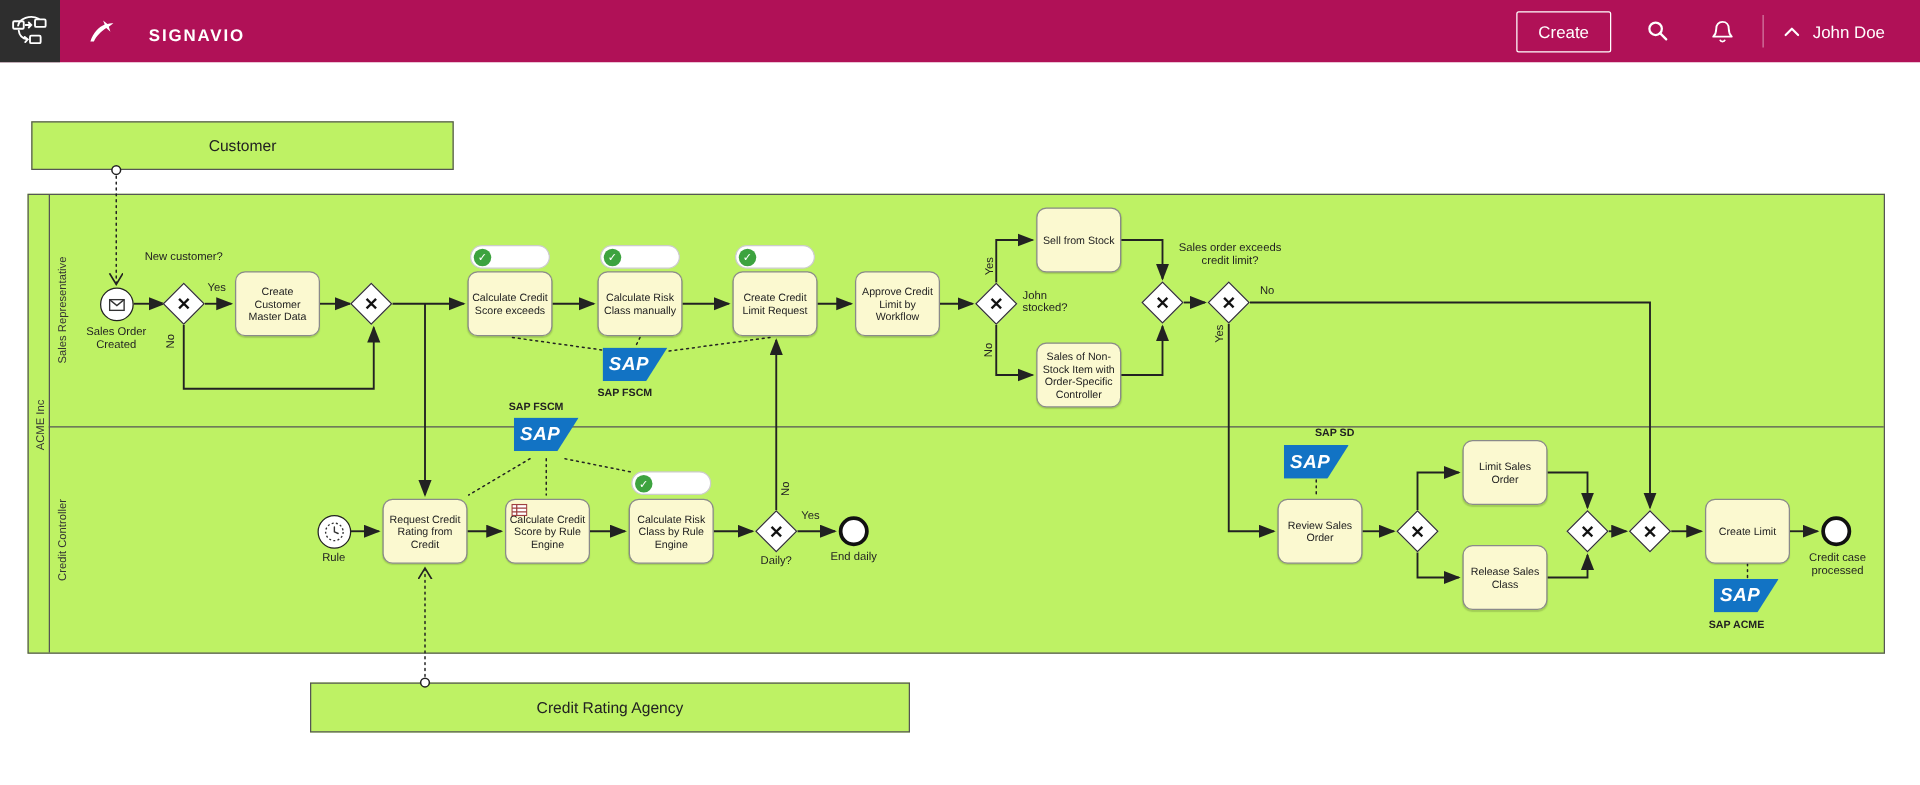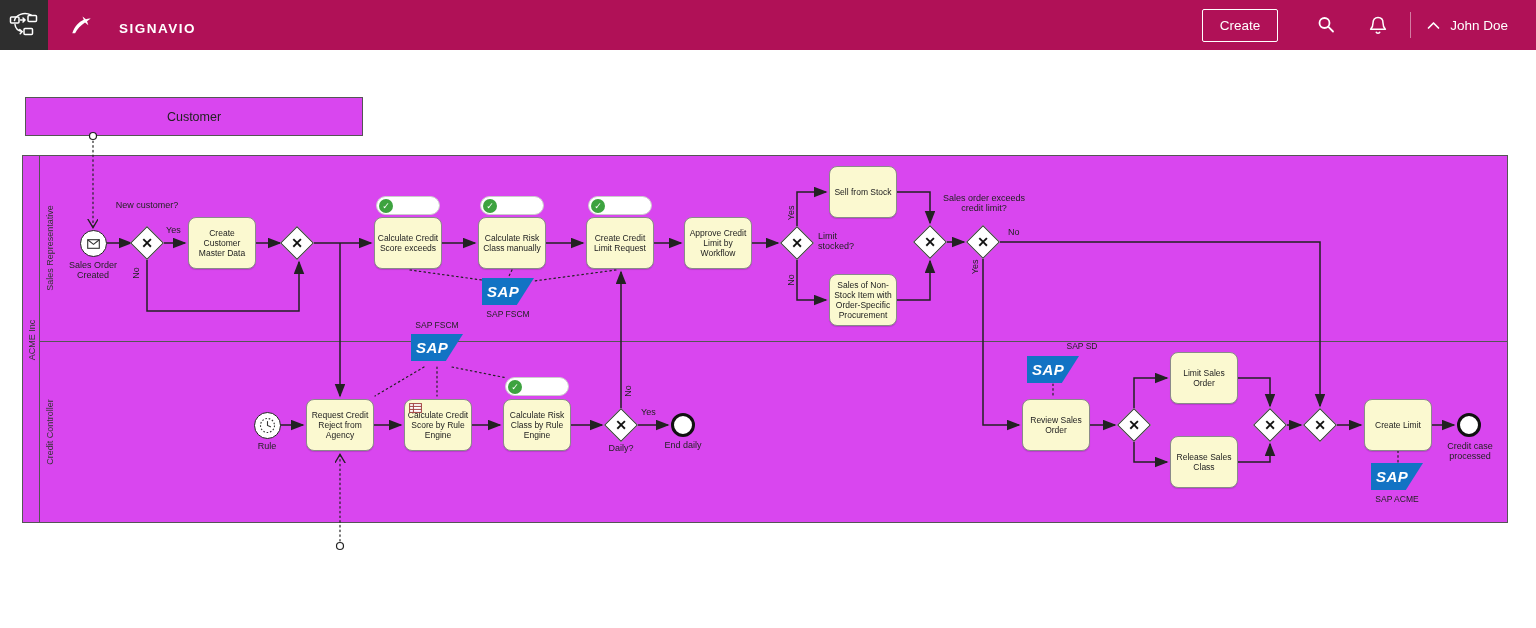--- a/index.html
+++ b/index.html
@@ -7,50 +7,50 @@
     --task-fill:#fbf9d0; --task-border:#8a8a8a; --badge-green:#3da33f; --line:#222;
   }
   *{box-sizing:border-box;margin:0;padding:0}
   body{width:1536px;height:628px;font-family:"Liberation Sans",sans-serif;background:#fff;overflow:hidden}
   
   .header{position:absolute;left:0;top:0;width:1536px;height:50px;background:var(--header-bg);display:flex;align-items:center}
   .tile{width:48px;height:50px;background:var(--tile-bg);display:flex;align-items:center;justify-content:center;flex:0 0 48px}
   .brand{display:flex;align-items:flex-end;margin-left:22px;gap:27px}
   .brand-name{color:#fff;font-size:13.5px;font-weight:700;letter-spacing:1.5px}
   .header-right{margin-left:auto;display:flex;align-items:center;gap:0}
-  .create-btn{color:#fff;border:1.5px solid #fff;border-radius:2px;background:transparent;font-size:13.5px;padding:8px 17px;font-family:inherit;cursor:pointer;margin-right:22px}
+  .create-btn{color:#fff;border:1.5px solid #fff;border-radius:2px;background:transparent;font-size:13.5px;padding:8px 17px;font-family:inherit;cursor:pointer;margin-right:11px}
   .hicon{width:52px;height:50px;display:flex;align-items:center;justify-content:center;cursor:pointer}
   .hdiv{width:1px;height:26px;background:rgba(255,255,255,.45);margin:0 6px}
   .user{display:flex;align-items:center;gap:10px;color:#fff;font-size:13.5px;margin:0 28px 0 10px;cursor:pointer}
   
   .canvas{position:absolute;left:0;top:50px;width:1536px;height:578px;background:#fff}
   svg.wires{position:absolute;left:0;top:0;width:1536px;height:578px}
   .seq{stroke:var(--line);stroke-width:1.5;fill:none}
   .msg{stroke:var(--line);stroke-width:1.2;fill:none;stroke-dasharray:1.5 3.2;stroke-linecap:round}
   .assoc{stroke:var(--line);stroke-width:1.2;fill:none;stroke-dasharray:1.5 3.2;stroke-linecap:round}
   
-  .pool{position:absolute;border:1.5px solid #555;background:#d946ef}
+  .pool{position:absolute;border:1.5px solid #555;background:#bef264}
   .pool-label{display:flex;align-items:center;justify-content:center;height:100%;font-size:12.5px;color:#222}
   .vline{position:absolute;top:0;bottom:0;border-right:1px solid #555}
   .hline{position:absolute;border-top:1px solid #555}
   .rot{position:absolute;white-space:nowrap;font-size:9px;color:#333;transform:translate(-50%,-50%) rotate(-90deg)}
   
   .task{position:absolute;width:68px;height:52px;background:var(--task-fill);border:1.5px solid var(--task-border);border-radius:8px;display:flex;align-items:center;justify-content:center;text-align:center;font-size:8.5px;line-height:1.18;color:#222;padding:2px;box-shadow:0 1px 1px rgba(0,0,0,.15)}
   .badge{position:absolute;width:64px;height:19px;background:#fff;border:1.5px solid #ccc;border-radius:10px;display:flex;align-items:center;padding-left:2px}
   .badge-dot{width:14px;height:14px;border-radius:50%;background:var(--badge-green);color:#fff;font-size:9px;display:flex;align-items:center;justify-content:center}
   .gw{position:absolute;width:24px;height:24px;background:#fff;border:1.8px solid #333;transform:rotate(45deg)}
   .gw-x{position:absolute;width:100%;height:100%;display:flex;align-items:center;justify-content:center;transform:rotate(-45deg);font-size:14px;font-weight:700;color:#111;line-height:1}
   .evt{position:absolute;border-radius:50%;background:#fff;display:flex;align-items:center;justify-content:center}
   .evt.start{width:27px;height:27px;border:1.7px solid #222}
   .evt.end{width:24px;height:24px;border:3.2px solid #111}
   .nlabel{position:absolute;font-size:9px;color:#222;text-align:center;line-height:1.15}
   .elabel{position:absolute;font-size:9px;color:#222;line-height:1.1}
   .elabel.c{text-align:center}
   .sap-logo{position:absolute;width:52px;height:27px;background:var(--sap-blue);clip-path:polygon(0 0,100% 0,67% 100%,0 100%);color:#fff;font-weight:700;font-style:italic;font-size:15px;display:flex;align-items:center;padding-left:5px;letter-spacing:.5px}
-  .sap-label{position:absolute;font-size:8.5px;font-weight:400;color:#222;text-align:center}
+  .sap-label{position:absolute;font-size:8.5px;font-weight:700;color:#222;text-align:left}
   .rule-icon{position:absolute;left:4px;top:3px}
 </style>
 </head>
 <body>
 
 <div class="header">
   <div class="tile">
     <svg width="30" height="26" viewBox="0 0 30 26">
       <g fill="none" stroke="#fff" stroke-width="1.5" stroke-linecap="round">
         <rect x="1.5" y="5" width="8.5" height="6" rx="1"></rect>
@@ -99,20 +99,23 @@
   </div>
 
   <div class="pool" style="left:22px;top:105px;width:1486px;height:368px">
     <div class="vline" style="left:16px"></div>
     <div class="hline" style="left:16px;right:0;top:185px"></div>
     <span class="rot" style="left:9px;top:184px">ACME Inc</span>
     <span class="rot" style="left:27px;top:92px">Sales Representative</span>
     <span class="rot" style="left:27px;top:276px">Credit Controller</span>
   </div>
 
+  <div class="pool" style="left:248px;top:496px;width:480px;height:40px">
+    <div class="pool-label">Credit Rating Agency</div>
+  </div>
 
   <svg class="wires">
     <defs>
       <marker id="arr" markerWidth="10" markerHeight="8" refX="8" refY="3.5" orient="auto">
         <path d="M0,0 L9,3.5 L0,7 Z" fill="#222"></path>
       </marker>
       <marker id="oarr" markerWidth="10" markerHeight="10" refX="7" refY="4.5" orient="auto">
         <path d="M0,0 L7.5,4.5 L0,9" fill="none" stroke="#222" stroke-width="1.1"></path>
       </marker>
     </defs>
@@ -208,29 +211,29 @@
       <span>Create Credit Limit Request</span>
     </div>
 
   <div class="task" style="left:684px;top:167px">
       <span>Approve Credit Limit by Workflow</span>
     </div>
 
   <div class="gw" style="left:785px;top:181px">
       <span class="gw-x">✕</span>
     </div>
-  <div class="elabel" style="left:818px;top:182px;width:48px">Limit stocked?</div>
+  <div class="elabel" style="left:818px;top:182px;width:48px">John stocked?</div>
   <div class="elabel" style="left:785px;top:158px;transform:rotate(-90deg)">Yes</div>
   <div class="elabel" style="left:786px;top:225px;transform:rotate(-90deg)">No</div>
 
   <div class="task" style="left:829px;top:116px">
       <span>Sell from Stock</span>
     </div>
   <div class="task" style="left:829px;top:224px">
-      <span>Sales of Non-Stock Item with Order-Specific Procurement</span>
+      <span>Sales of Non-Stock Item with Order-Specific Controller</span>
     </div>
 
   <div class="gw" style="left:918px;top:180px">
       <span class="gw-x">✕</span>
     </div>
   <div class="gw" style="left:971px;top:180px">
       <span class="gw-x">✕</span>
     </div>
   <div class="elabel c" style="left:941px;top:144px;width:86px">Sales order exceeds credit limit?</div>
   <div class="elabel" style="left:1008px;top:178px">No</div>
@@ -243,21 +246,21 @@
 
   <div class="evt start" style="left:254px;top:362px">
     <svg width="17" height="17" viewBox="0 0 17 17">
       <circle cx="8.5" cy="8.5" r="7" fill="none" stroke="#333" stroke-width="1.1" stroke-dasharray="1.6 1.8"></circle>
       <path d="M8.5 4.5 L8.5 8.5 L11.5 9.8" fill="none" stroke="#333" stroke-width="1.1" stroke-linecap="round"></path>
     </svg>
   </div>
   <div class="nlabel" style="left:247px;top:391px;width:40px">Rule</div>
 
   <div class="task" style="left:306px;top:349px">
-      <span>Request Credit Reject from Agency</span>
+      <span>Request Credit Rating from Credit</span>
     </div>
 
   <div class="sap-label" style="left:407px;top:270px;width:60px">SAP FSCM</div>
   <div class="sap-logo" style="left:411px;top:284px">
       <span>SAP</span>
     </div>
 
   <div class="task" style="left:404px;top:349px">
     <svg class="rule-icon" width="13" height="10" viewBox="0 0 13 10">
       <rect x=".6" y=".6" width="11.8" height="8.8" fill="#fff" stroke="#a04040" stroke-width="1"></rect>

